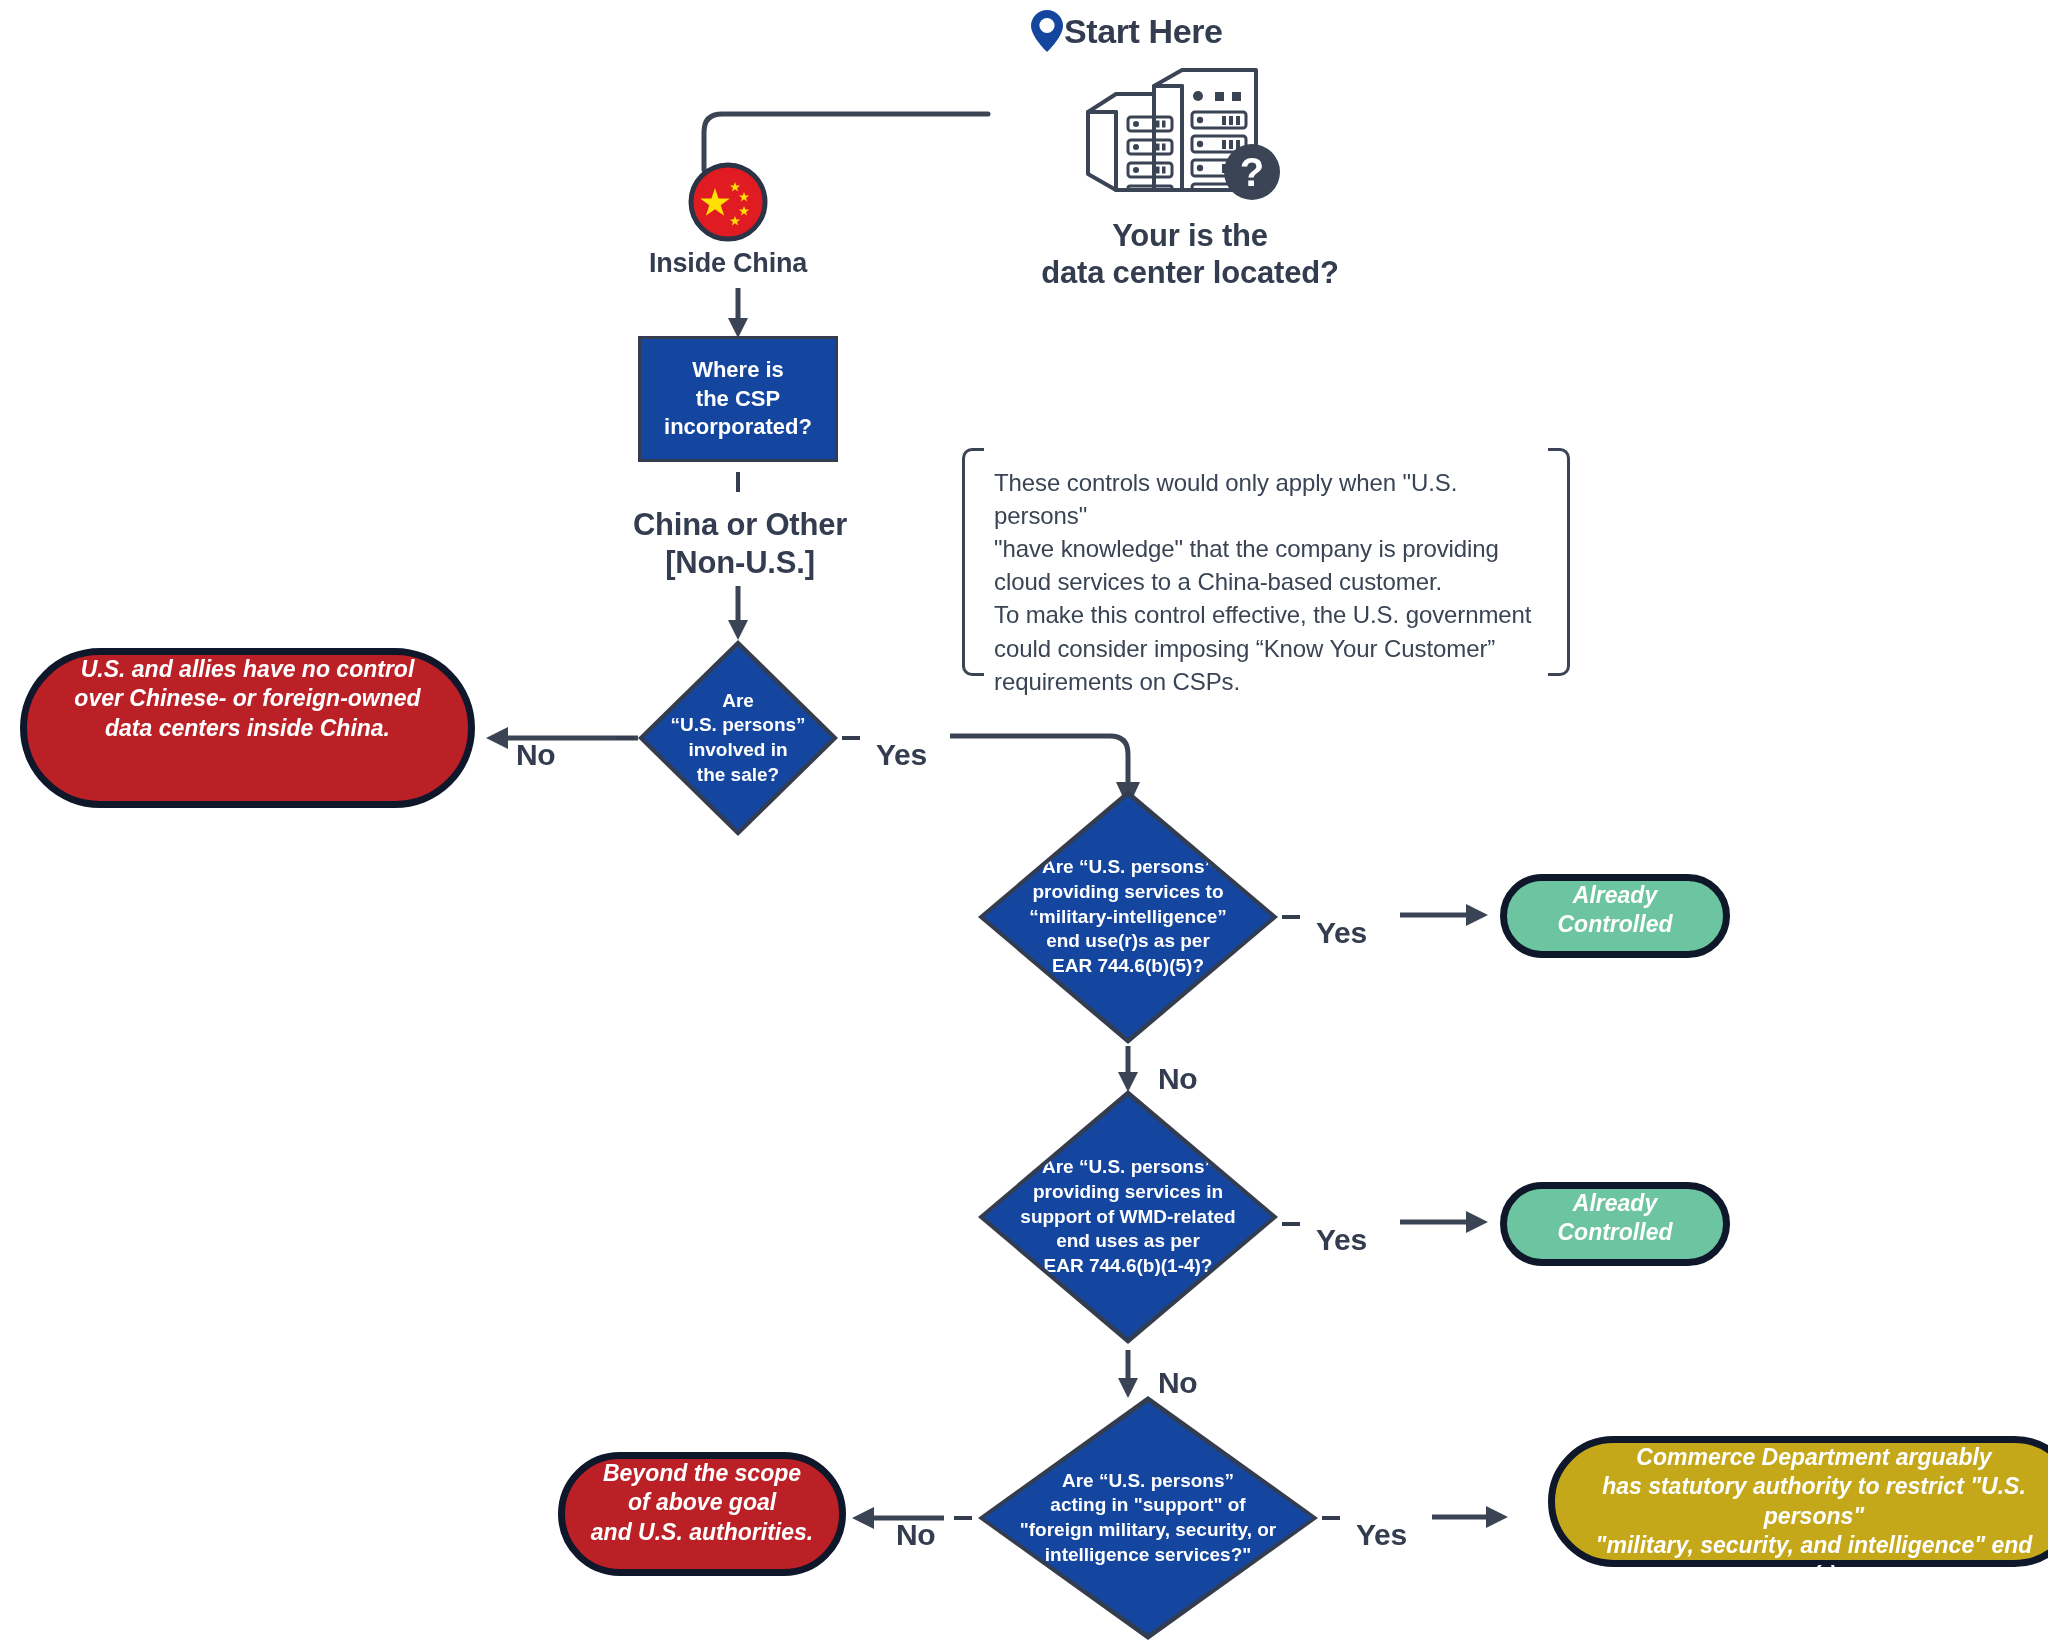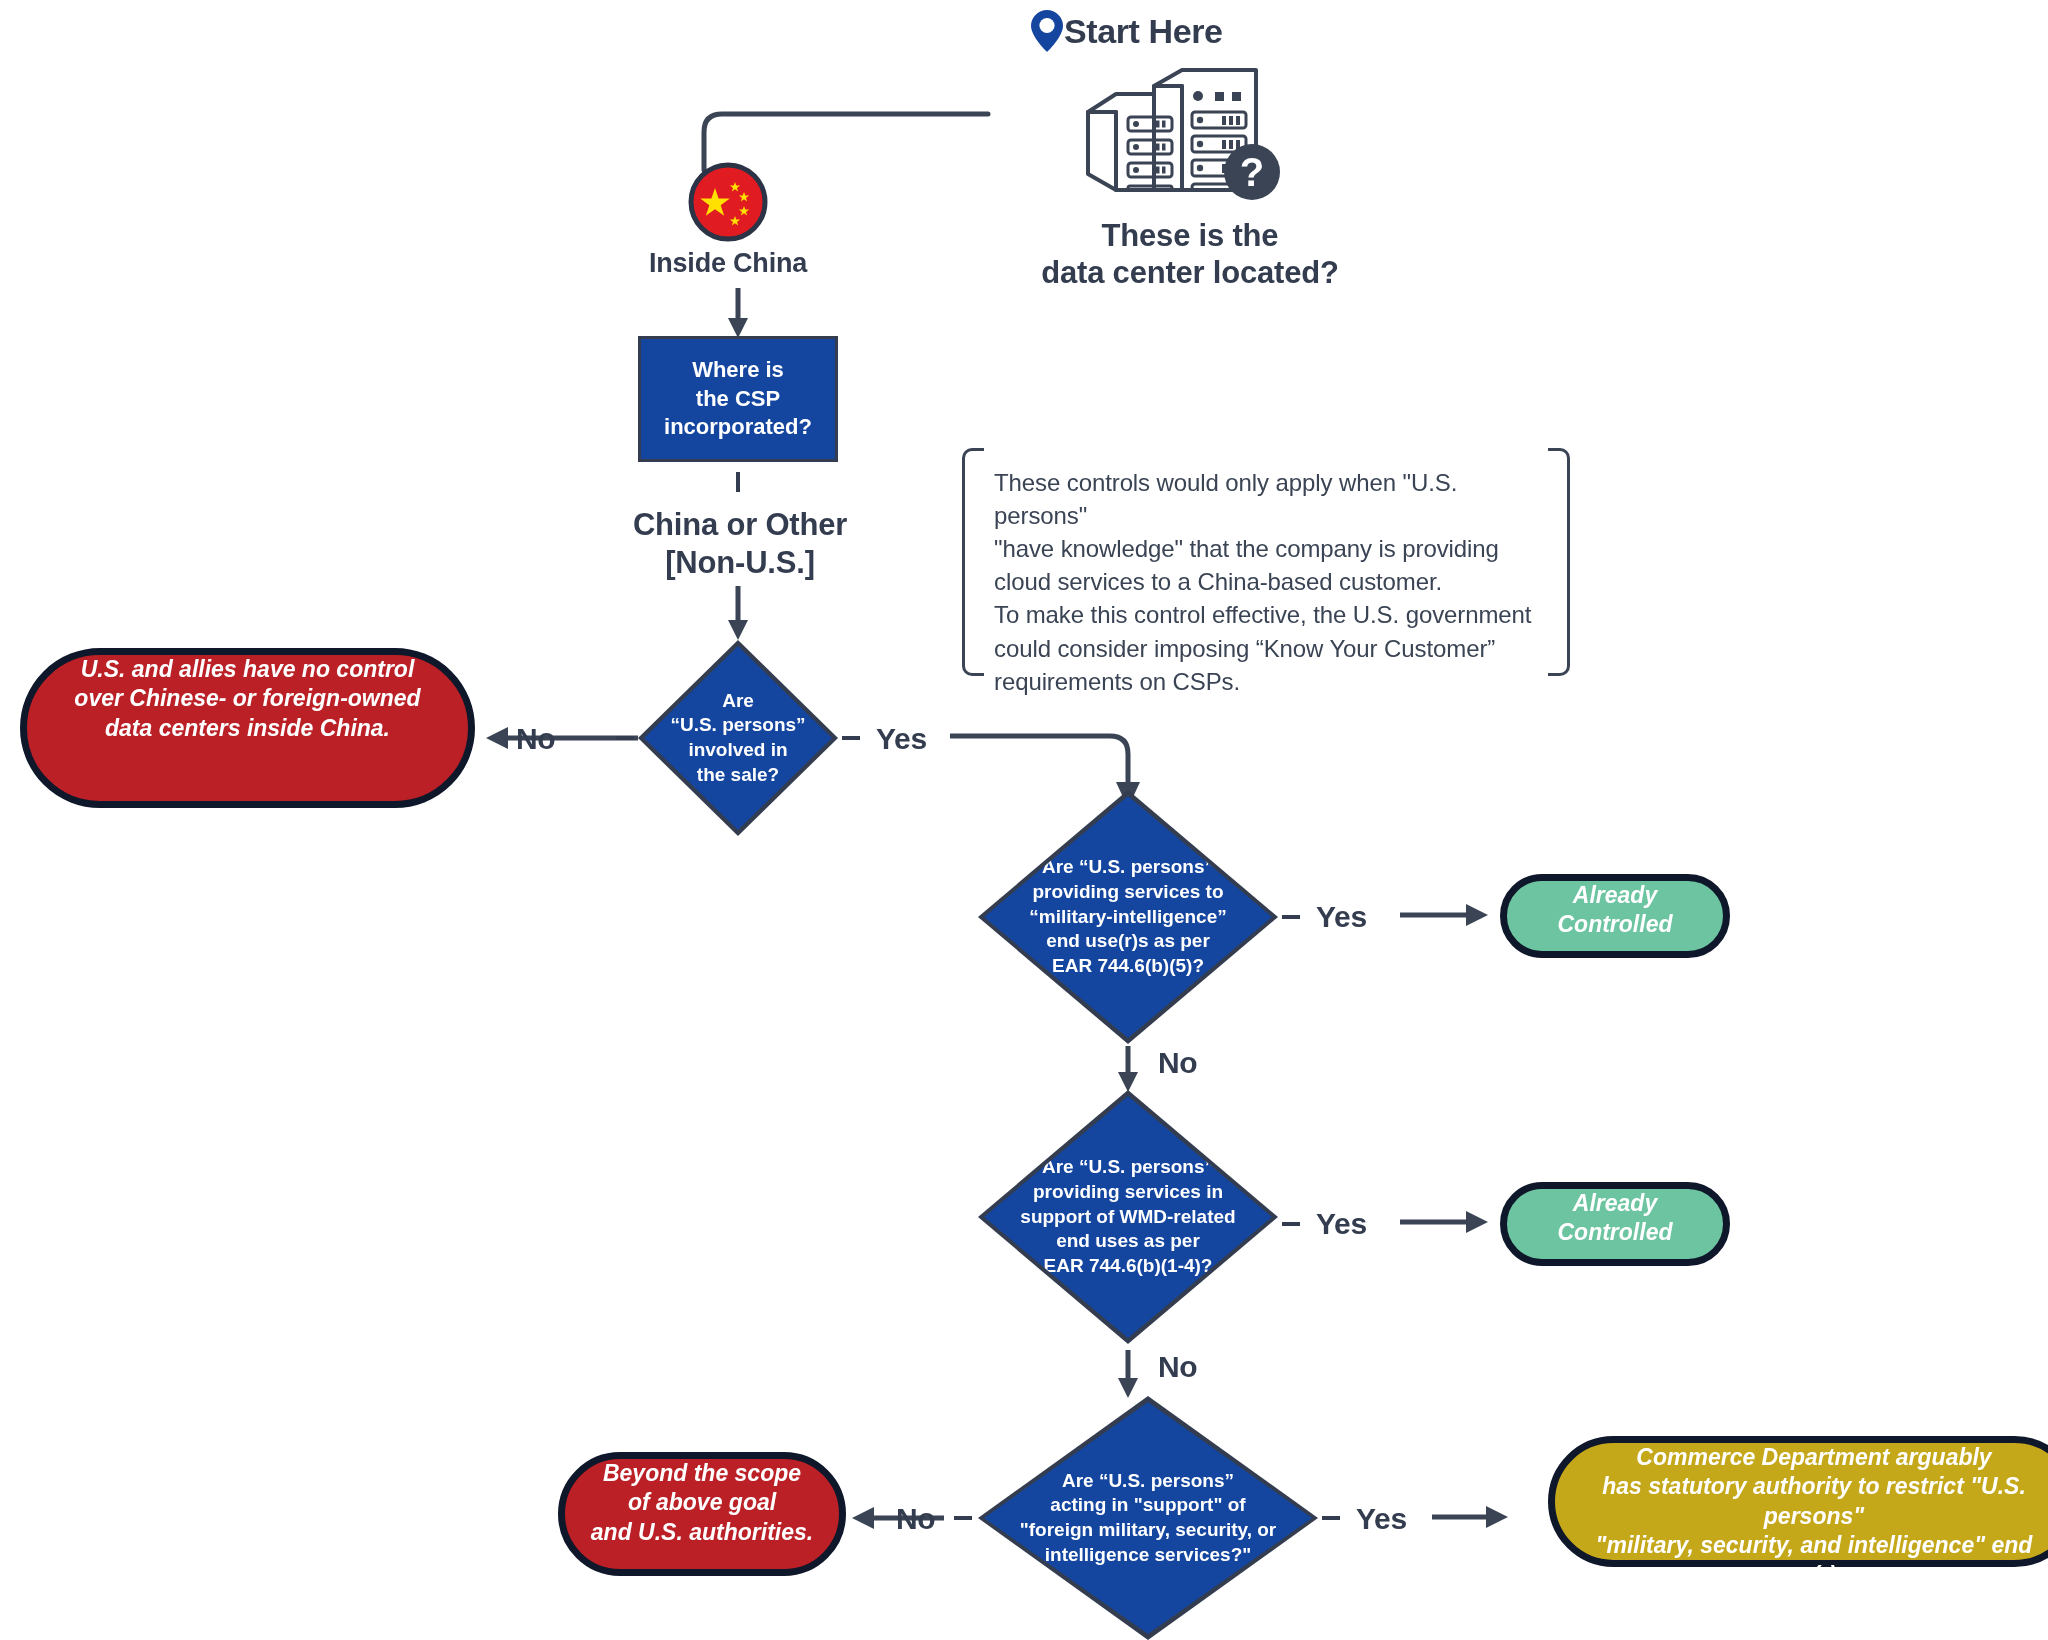--- a/index.html
+++ b/index.html
@@ -213,20 +213,21 @@
 
   
   .line-v { background: #333d4f; width: 4px; }
   .line-h { background: #333d4f; height: 4px; }
   .edge-label {
     color: #333d4f;
     font-weight: bold;
     font-size: 30px;
     letter-spacing: -0.3px;
     white-space: nowrap;
+    margin-top: 16px;
   }
   svg.conn { position: absolute; overflow: visible; }
 </style>
 </head>
 <body>
 
 <div id="canvas">
 
   <div class="abs" id="start-here-group">
     <span style="display:inline-block;width:34px;height:44px;">
@@ -292,21 +293,21 @@
           <rect x="149" y="96" width="4" height="9"></rect>
           <rect x="156" y="96" width="4" height="9"></rect>
       </g>
 
       <circle cx="172" cy="104" r="28" fill="#3a4454"></circle>
       <text x="172" y="118" font-family="Liberation Sans, sans-serif" font-size="40" font-weight="bold" fill="#ffffff" text-anchor="middle">?</text>
     </svg>
   </div>
 
   <div class="abs dark-label" id="datacenter-question">
-    <div>These is the</div>
+    <div>Your is the</div>
     <div>data center located?</div>
   </div>
 
   <svg class="conn" style="left:700px; top:110px;" width="300" height="70">
     <path d="M288 4 L22 4 Q4 4 4 22 L4 60" fill="none" stroke="#3a4454" stroke-width="5" stroke-linecap="round"></path>
   </svg>
 
   <div class="abs" id="china-flag-icon">
     <svg width="80" height="80" viewBox="0 0 80 80" xmlns="http://www.w3.org/2000/svg">
       <circle cx="40" cy="40" r="37" fill="#e11b22" stroke="#2b3446" stroke-width="5"></circle>

